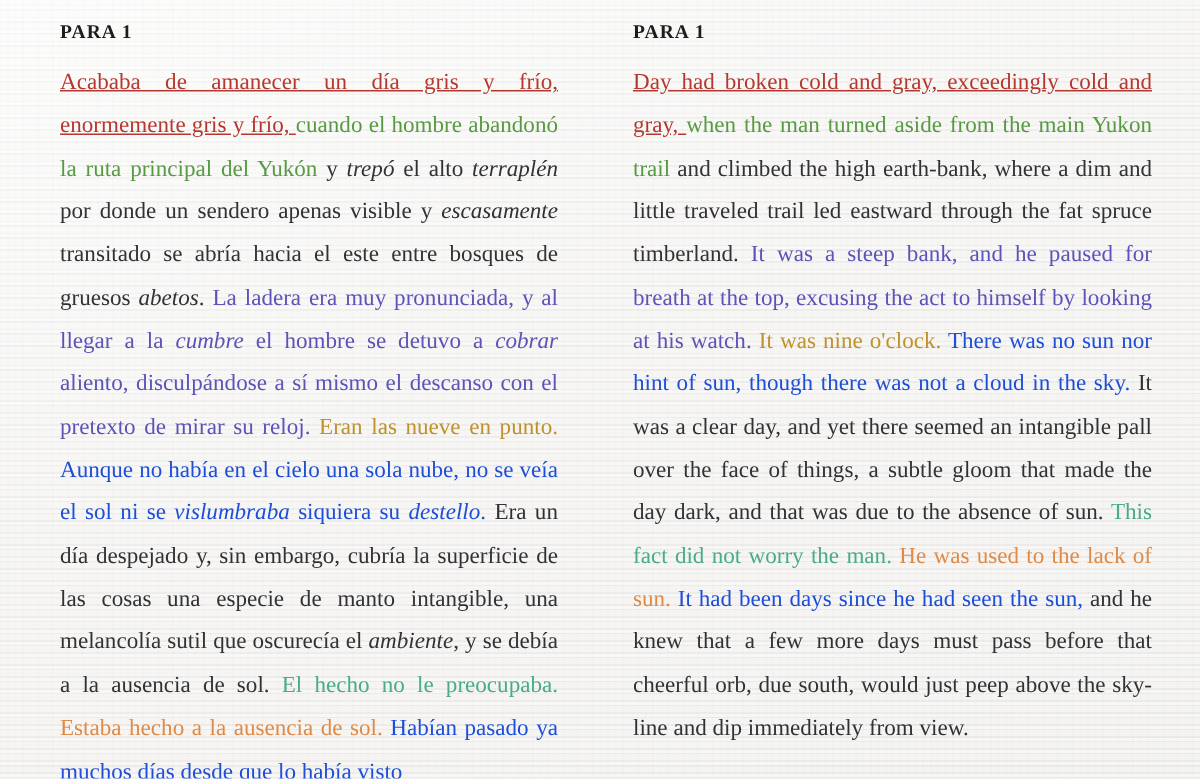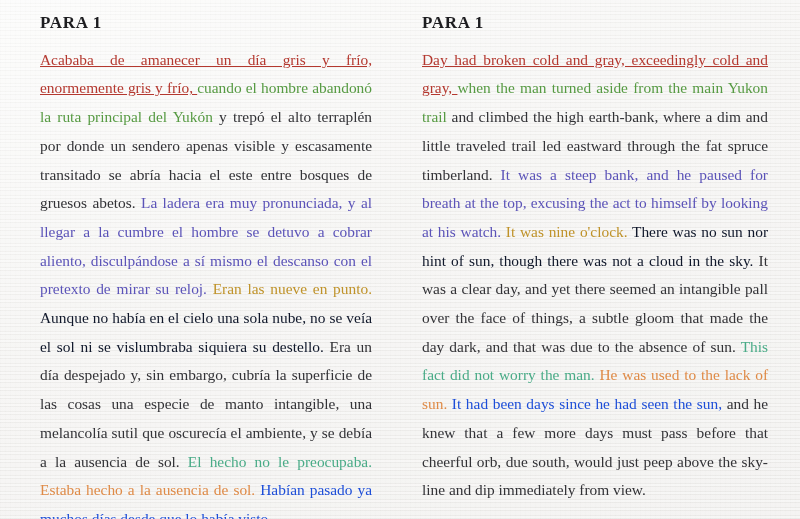--- a/index.html
+++ b/index.html
@@ -51,47 +51,47 @@
     overflow: hidden;
   }
 
   .column.right {
     padding: 0 32px 0 22px;
   }
 
   .para-label {
     font-family: "Liberation Serif", "DejaVu Serif", serif;
     font-weight: bold;
-    font-size: 17px;
+    font-size: 13px;
     letter-spacing: 0.7px;
     color: #1d1d20;
     margin: 0 0 13px 0;
     line-height: 1.1;
   }
 
   .para-body {
     margin: 0;
     font-size: 15.4px;
     line-height: 28.7px;
     text-align: justify;
     text-justify: inter-word;
     hyphens: manual;
     color: #323236;
   }
 
   .seg { }
-  .it { }
+  .it { font-style: italic; }
 
   
   .c-red     { color: #b4382f; text-decoration: underline; }
   .c-green   { color: #569a42; }
   .c-dark    { color: #323236; }
   .c-indigo  { color: #5b53b8; }
   .c-gold    { color: #bf9229; margin-top: 32px; }
-  .c-orchid  { color: #0f172a; }
+  .c-orchid  { color: #1d4ed8; }
   .c-seagreen{ color: #49ab87; }
   .c-orange  { color: #df8a46; }
   .c-steel   { color: #1d4ed8; }
 </style>
 </head>
 <body>
 
 <div class="reader">
 
   <div class="column left">

